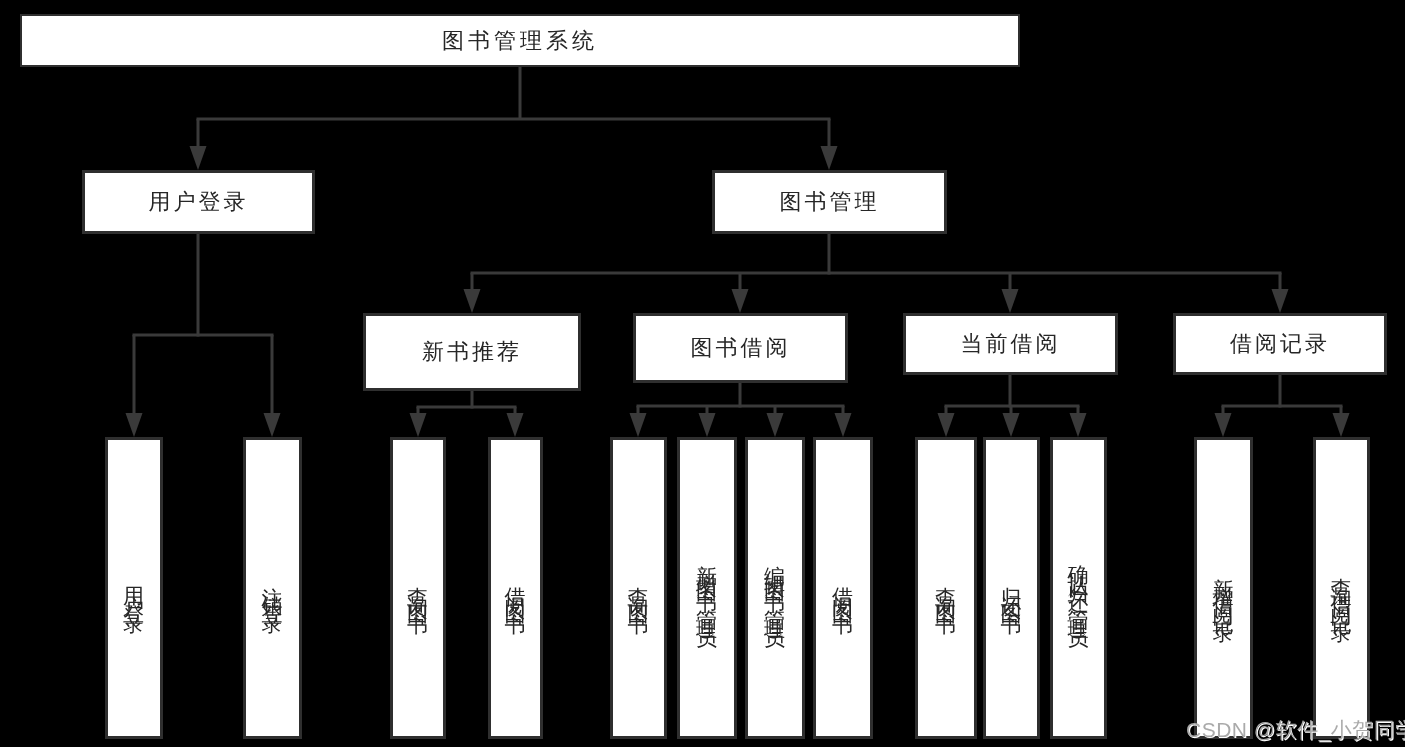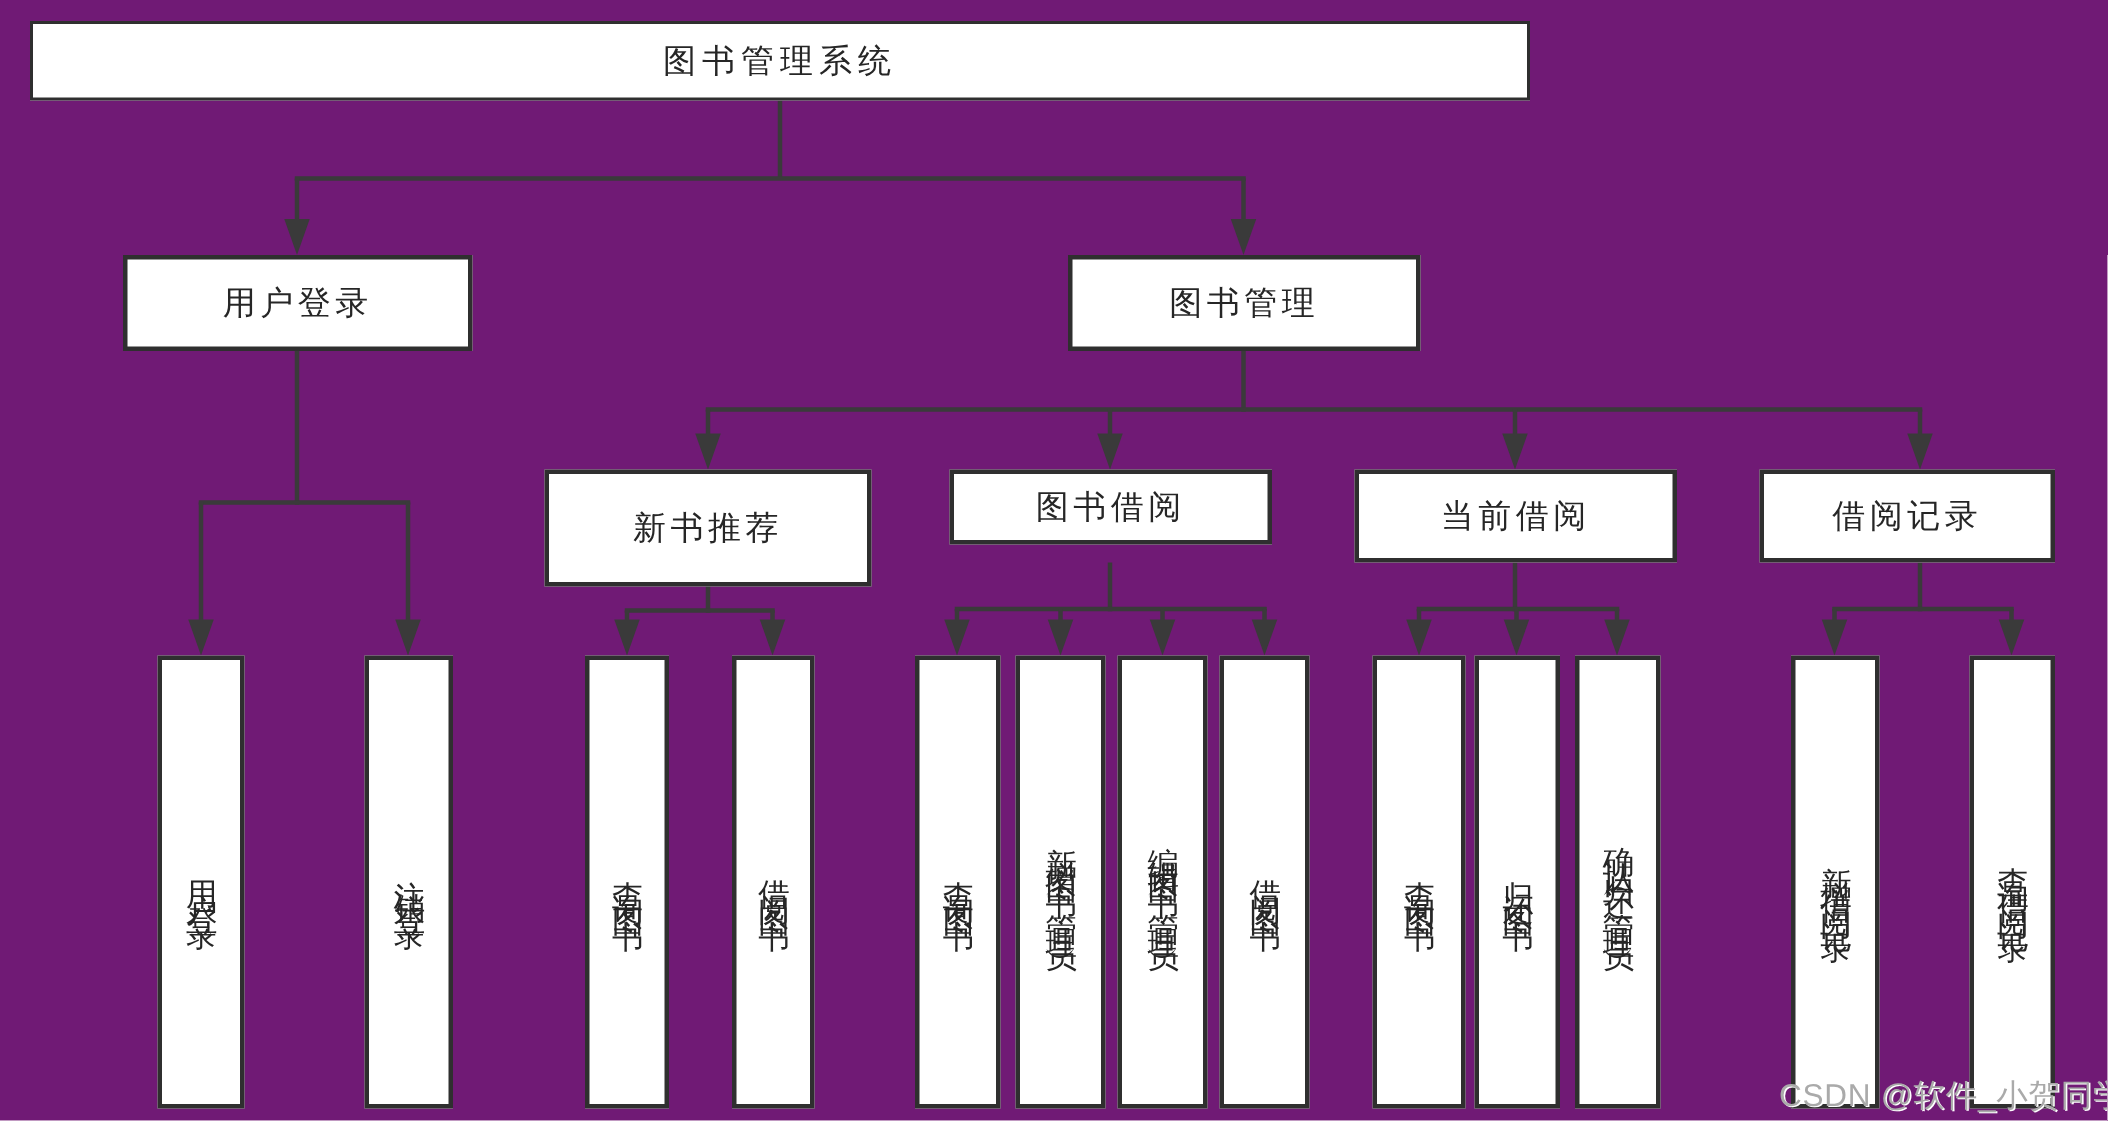--- a/index.html
+++ b/index.html
@@ -1,20 +1,20 @@
 <!DOCTYPE html>
 <html><head>
 <meta charset="utf-8">
 <style>
   html, body { margin: 0; padding: 0; background: #ffffff; }
   #canvas {
     position: relative;
     width: 1405px;
     height: 747px;
-    background: #701a75;
+    background: #000000;
     font-family: "Liberation Sans", "DejaVu Sans", sans-serif;
     overflow: hidden;
   }
   #connectors {
     position: absolute;
     left: 0; top: 0;
     width: 1405px; height: 747px;
   }
   .node {
     position: absolute;
@@ -129,23 +129,23 @@
     <polygon class="head" points="1214.5,413 1231.5,413 1223,437"></polygon>
     <polygon class="head" points="1332.5,413 1349.5,413 1341,437"></polygon>
   </svg>
 
   <div class="node root">图书管理系统</div>
 
   <div class="node lvl2" style="left:82px; top:170px; width:233px;">用户登录</div>
   <div class="node lvl2" style="left:712px; top:170px; width:235px;">图书管理</div>
 
   <div class="node lvl3" style="left:363px; top:313px; width:218px; height:78px;">新书推荐</div>
-  <div class="node lvl3" style="left:633px; top:313px; width:215px; height:50px;">图书借阅</div>
+  <div class="node lvl3" style="left:633px; top:313px; width:215px; height:70px;">图书借阅</div>
   <div class="node lvl3" style="left:903px; top:313px; width:215px; height:62px;font-family:Liberation Mono, monospace;">当前借阅</div>
-  <div class="node lvl3" style="left:1173px; top:313px; width:197px; height:62px;">借阅记录</div>
+  <div class="node lvl3" style="left:1173px; top:313px; width:214px; height:62px;">借阅记录</div>
 
   <div class="leaf" style="left:105px; width:58px;">用户登录</div>
   <div class="leaf" style="left:243px; width:59px;">注销登录</div>
 
   <div class="leaf" style="left:390px; width:56px;">查询图书</div>
   <div class="leaf" style="left:488px; width:55px;">借阅图书</div>
 
   <div class="leaf" style="left:610px; width:57px;">查询图书</div>
   <div class="leaf" style="left:677px; width:60px;">新增图书（管理员）</div>
   <div class="leaf" style="left:745px; width:60px;">编辑图书（管理员）</div>

